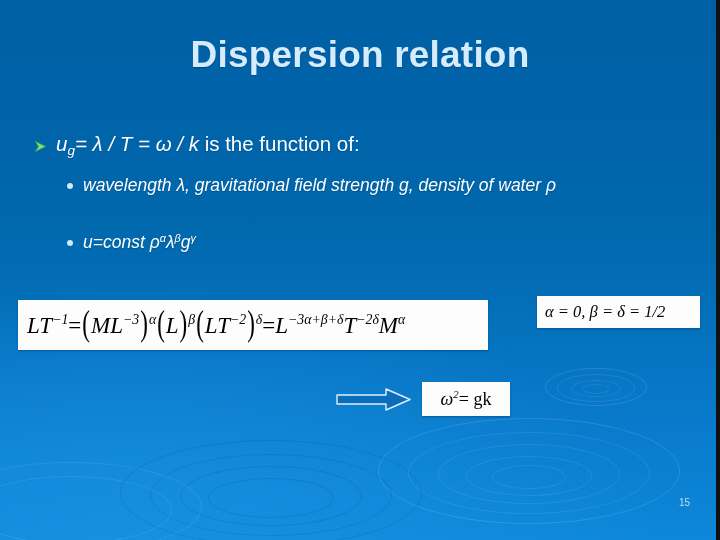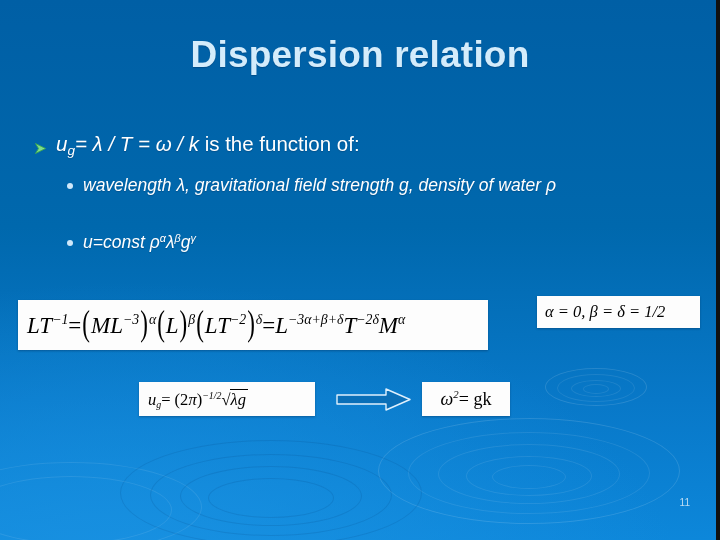--- a/index.html
+++ b/index.html
@@ -54,21 +54,21 @@
     text-shadow: 0 1px 1px rgba(0,40,80,0.35);
   }
 
   
   .bullet-l1 {
     position: absolute;
     left: 34px;
     top: 131px;
     width: 660px;
     display: flex;
-    align-items: flex-end;
+    align-items: center;
     gap: 9px;
   }
   .marker-arrow {
     flex: 0 0 auto;
     margin-top: 6px;
   }
   .b1-text {
     font-size: 20.5px;
     color: #ffffff;
     line-height: 1.26;
@@ -262,28 +262,25 @@
   </div>
 
   <div class="fbox" id="box-main">
     <span class="eq"><span>L</span><span>T</span><sup>−1</sup><span class="u">=</span><span class="paren">(</span><span>M</span><span>L</span><sup>−3</sup><span class="paren">)</span><sup>α</sup><span class="paren">(</span><span>L</span><span class="paren">)</span><sup>β</sup><span class="paren">(</span><span>L</span><span>T</span><sup>−2</sup><span class="paren">)</span><sup>δ</sup><span class="u">=</span><span>L</span><sup>−3α+β+δ</sup><span>T</span><sup>−2δ</sup><span>M</span><sup>α</sup></span>
   </div>
 
   <div class="fbox" id="box-alpha">
     <span class="eq">α = 0, β = δ = 1/2</span>
   </div>
 
-  <div class="fbox" id="box-ug">
-    <span class="eq"><span>u</span><sub>g</sub><span class="u">= (2</span><span>π</span><span class="u">)</span><sup>−1/2</sup><span class="radsym">√</span><span class="radical">λg</span></span>
-  </div>
 
   <svg id="flow-arrow" viewBox="0 0 76 25">
     <path d="M1 8 L50 8 L50 2 L74 12.5 L50 23 L50 17 L1 17 Z" fill="#0a6fb8" stroke="#dff0fd" stroke-width="1.4" stroke-linejoin="round"></path>
   </svg>
 
   <div class="fbox" id="box-omega">
     <span class="eq"><span>ω</span><sup>2</sup><span class="u">= gk</span></span>
   </div>
 
 
-  <div class="pagenum">11</div>
+  <div class="pagenum">15</div>
 
 </div>
 
 </body></html>

